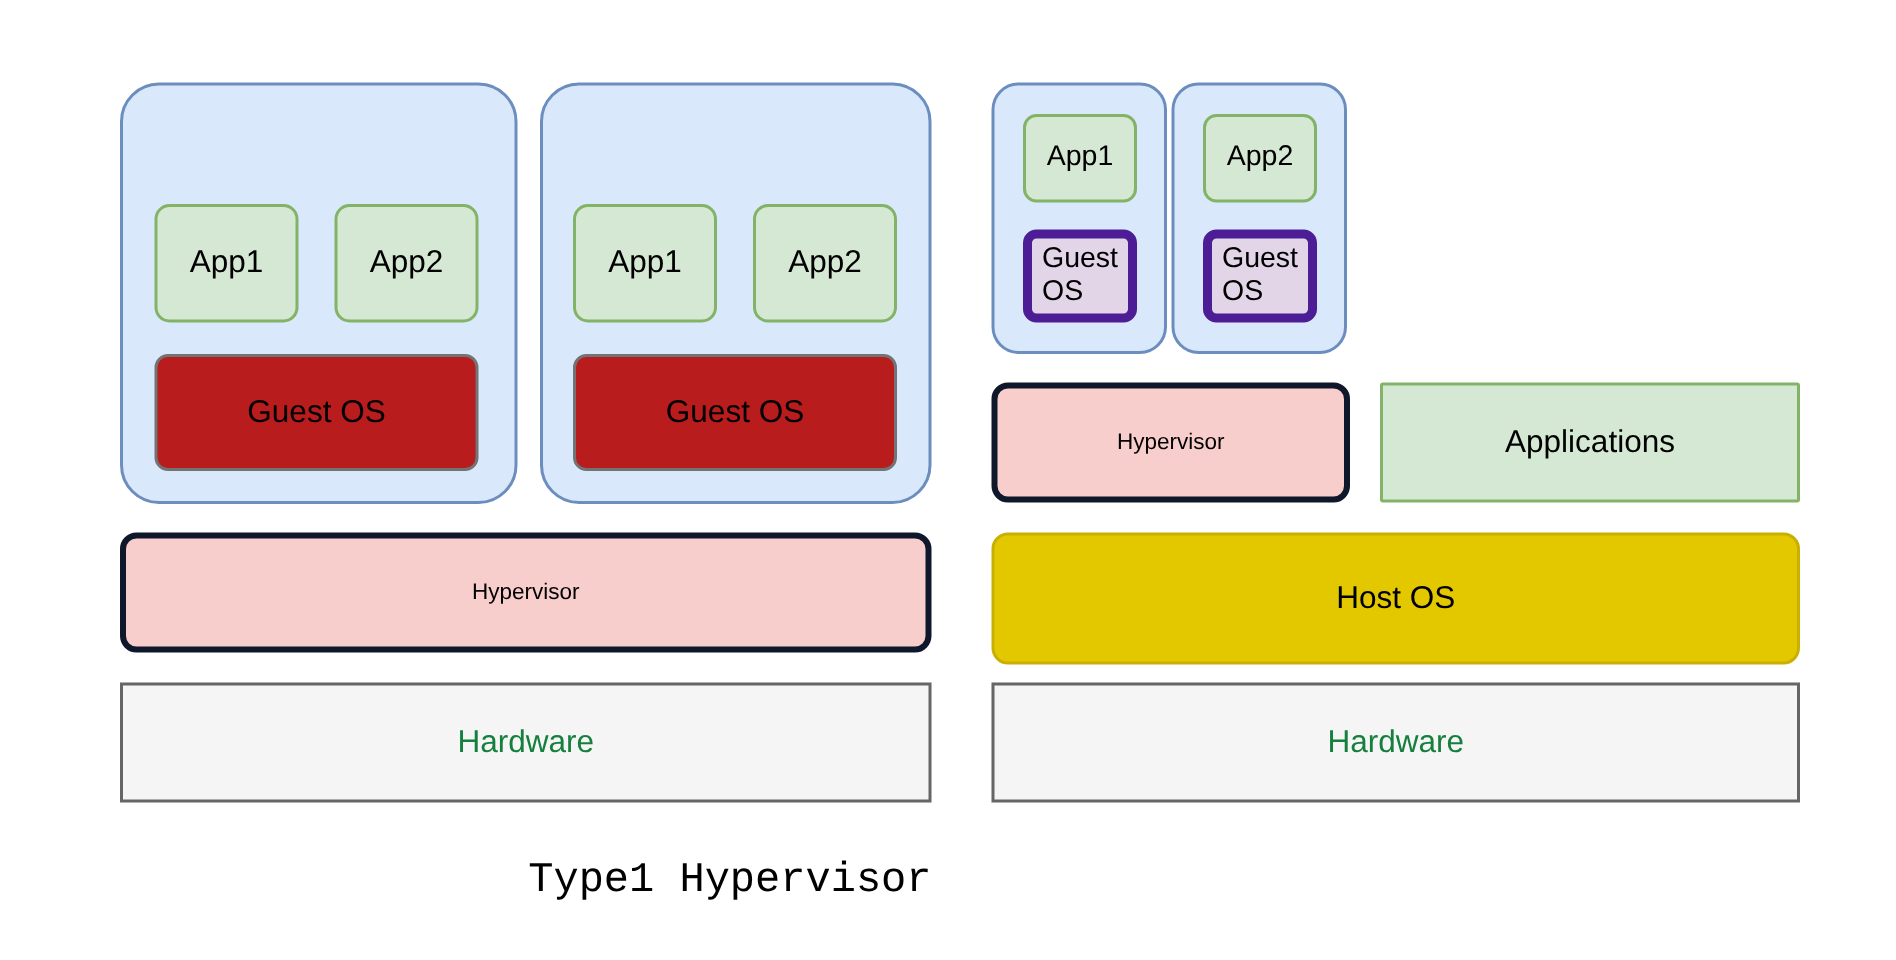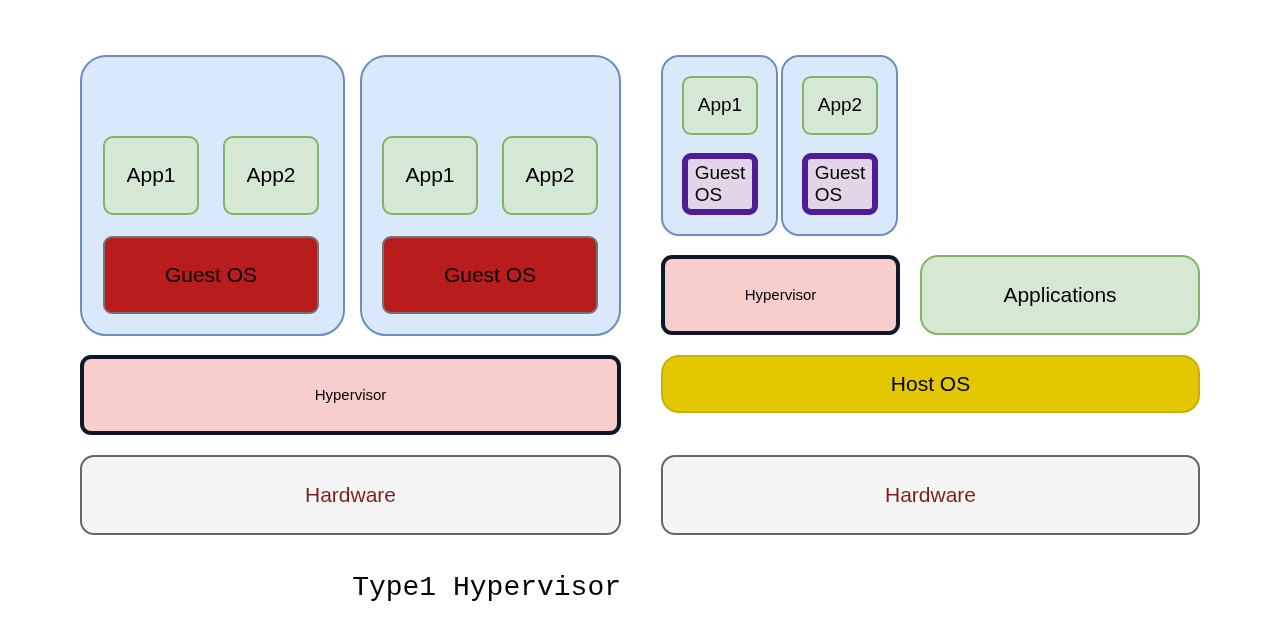--- a/index.html
+++ b/index.html
@@ -69,35 +69,35 @@
   }
   .hyper-box {
     background: #f8cecc;
     border: 4px solid #0f172a;
     border-radius: 11px;
     font-size: 15px;
   }
   .apps-box {
     background: #d5e8d4;
     border: 2px solid #82b366;
-    border-radius: 18px;
+    border-radius: 2px;
     font-size: 21px;
   }
   .hostos-box {
     background: #e3c800;
     border: 2px solid #c9b000;
     border-radius: 11px;
     font-size: 21px;
   }
   .hw-box {
     background: #f5f5f5;
     border: 2px solid #666666;
-    border-radius: 14px;
+    border-radius: 0;
     font-size: 21px;
-    color: #7f1d1d;
+    color: #15803d;
   }
   .caption {
     position: absolute;
     font-size: 28px;
     color: #000000;
     text-align: right;
     font-family: Liberation Mono, monospace;
   }
 </style>
 </head>
@@ -140,18 +140,18 @@
   <div class="box app-box-sm" style="left:802px; top:76px; width:76px; height:59px;">App2</div>
 
   <div class="box guest-box-sm" style="left:802px; top:153px; width:76px; height:62px;">
     <span>Guest<br>OS</span>
   </div>
 
   <div class="box hyper-box" style="left:661px; top:255px; width:239px; height:80px;">Hypervisor</div>
 
   <div class="box apps-box" style="left:920px; top:255px; width:280px; height:80px;">Applications</div>
 
-  <div class="box hostos-box" style="left:661px; top:355px; width:539px; height:58px;border-radius:18px;">Host OS</div>
+  <div class="box hostos-box" style="left:661px; top:355px; width:539px; height:88px;">Host OS</div>
 
   <div class="box hw-box" style="left:661px; top:455px; width:539px; height:80px;">Hardware</div>
 
 
 </div>
 
 </body></html>

